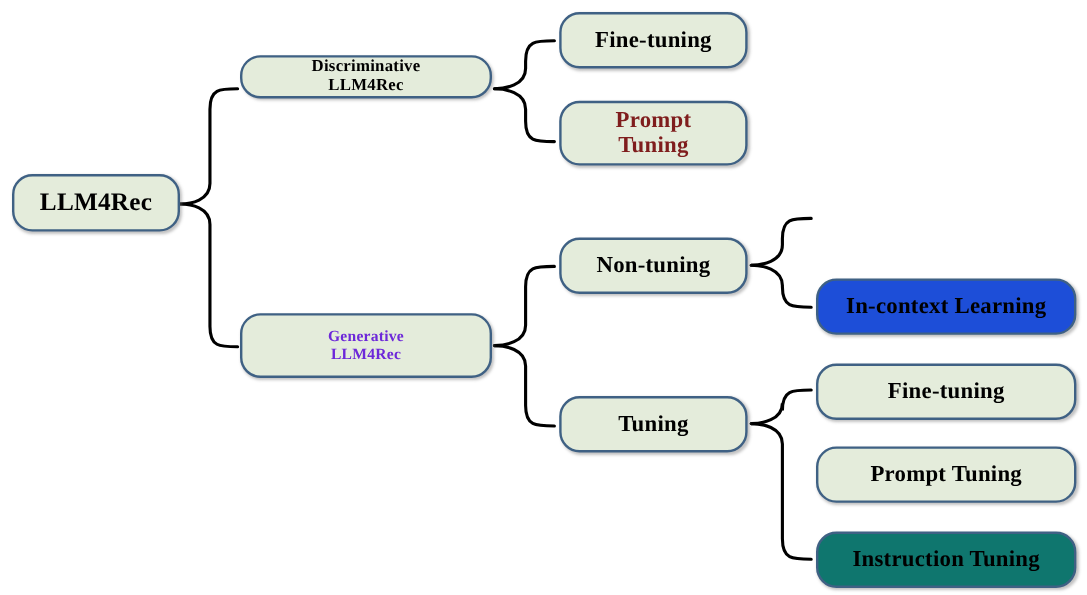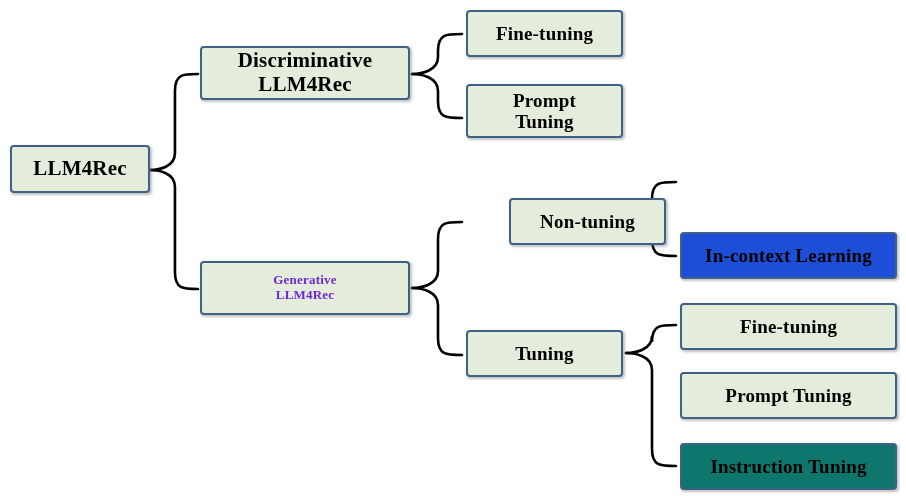--- a/index.html
+++ b/index.html
@@ -21,21 +21,21 @@
     top: 0;
     width: 906px;
     height: 496px;
     pointer-events: none;
   }
   .node {
     position: absolute;
     box-sizing: border-box;
     background: #e4ecdb;
     border: 2.5px solid #3f6184;
-    border-radius: 4px;
+    border-radius: 17px;
     display: flex;
     align-items: center;
     justify-content: center;
     text-align: center;
     color: #000000;
     font-weight: bold;
     font-size: 19px;
     line-height: 1.12;
     letter-spacing: 0.2px;
     box-shadow: 1.5px 1.5px 2.5px rgba(120,120,120,0.45);
@@ -55,36 +55,36 @@
       <path d="M 412 288 C 421 288 438 285 438 271 L 438 239 C 438 222 446 222 462 222" fill="none" stroke="#000000" stroke-width="2.6" stroke-linecap="round"></path>
       <path d="M 412 288 C 421 288 438 291 438 305 L 438 338 C 438 355 446 355 462 355" fill="none" stroke="#000000" stroke-width="2.6" stroke-linecap="round"></path>
       <path d="M 626 221 C 635 221 652 218 652 204 L 652 199 C 652 182 660 182 676 182" fill="none" stroke="#000000" stroke-width="2.6" stroke-linecap="round"></path>
       <path d="M 626 221 C 635 221 652 224 652 238 L 652 239 C 652 256 660 256 676 256" fill="none" stroke="#000000" stroke-width="2.6" stroke-linecap="round"></path>
       <path d="M 626 353 C 635 353 652 350 652 336 L 652 342 C 652 325 660 325 676 325" fill="none" stroke="#000000" stroke-width="2.6" stroke-linecap="round"></path>
       <path d="M 626 353 C 635 353 652 356 652 370 L 652 449 C 652 466 660 466 676 466" fill="none" stroke="#000000" stroke-width="2.6" stroke-linecap="round"></path>
     </svg>
 <div class="node" style="left: 10px; top: 145px; width: 140px; height: 48px; background: rgb(228, 236, 219); border-color: rgb(63, 97, 132); color: rgb(0, 0, 0); font-size: 21px;">
       <span class="lbl">LLM4Rec</span>
     </div>
-    <div class="node" style="left: 200px; top: 46px; width: 210px; height: 54px; background: rgb(228, 236, 219); border-color: rgb(63, 97, 132); color: rgb(0, 0, 0); font-size: 21px;">
+    <div class="node" style="left: 200px; top: 46px; width: 210px; height: 36px; background: rgb(228, 236, 219); border-color: rgb(63, 97, 132); color: rgb(0, 0, 0); font-size: 14px;">
       <span class="lbl">Discriminative
 LLM4Rec</span>
     </div>
     <div class="node" style="left: 200px; top: 261px; width: 210px; height: 54px; background: rgb(228, 236, 219); border-color: rgb(63, 97, 132); color: #6d28d9; font-size: 13px;">
       <span class="lbl">Generative
 LLM4Rec</span>
     </div>
     <div class="node" style="left: 466px; top: 10px; width: 157px; height: 47px; background: rgb(228, 236, 219); border-color: rgb(63, 97, 132); color: rgb(0, 0, 0); font-size: 19px;">
       <span class="lbl">Fine-tuning</span>
     </div>
-    <div class="node" style="left: 466px; top: 84px; width: 157px; height: 54px; background: rgb(228, 236, 219); border-color: rgb(63, 97, 132); color: #000000; font-size: 19px;">
+    <div class="node" style="left: 466px; top: 84px; width: 157px; height: 54px; background: rgb(228, 236, 219); border-color: rgb(63, 97, 132); color: #7f1d1d; font-size: 19px;">
       <span class="lbl">Prompt
 Tuning</span>
     </div>
-    <div class="node" style="left: 466px; top: 198px; width: 157px; height: 47px; background: rgb(228, 236, 219); border-color: rgb(63, 97, 132); color: rgb(0, 0, 0); font-size: 19px; margin-left: 43px;">
+    <div class="node" style="left: 466px; top: 198px; width: 157px; height: 47px; background: rgb(228, 236, 219); border-color: rgb(63, 97, 132); color: rgb(0, 0, 0); font-size: 19px;">
       <span class="lbl">Non-tuning</span>
     </div>
     <div class="node" style="left: 466px; top: 330px; width: 157px; height: 47px; background: rgb(228, 236, 219); border-color: rgb(63, 97, 132); color: rgb(0, 0, 0); font-size: 19px;">
       <span class="lbl">Tuning</span>
     </div>
     <div class="node" style="left: 680px; top: 232px; width: 217px; height: 47px; background: #1d4ed8; border-color: rgb(63, 97, 132); color: rgb(0, 0, 0); font-size: 19px;">
       <span class="lbl">In-context Learning</span>
     </div>
     <div class="node" style="left: 680px; top: 303px; width: 217px; height: 47px; background: rgb(228, 236, 219); border-color: rgb(63, 97, 132); color: rgb(0, 0, 0); font-size: 19px;">
       <span class="lbl">Fine-tuning</span>

